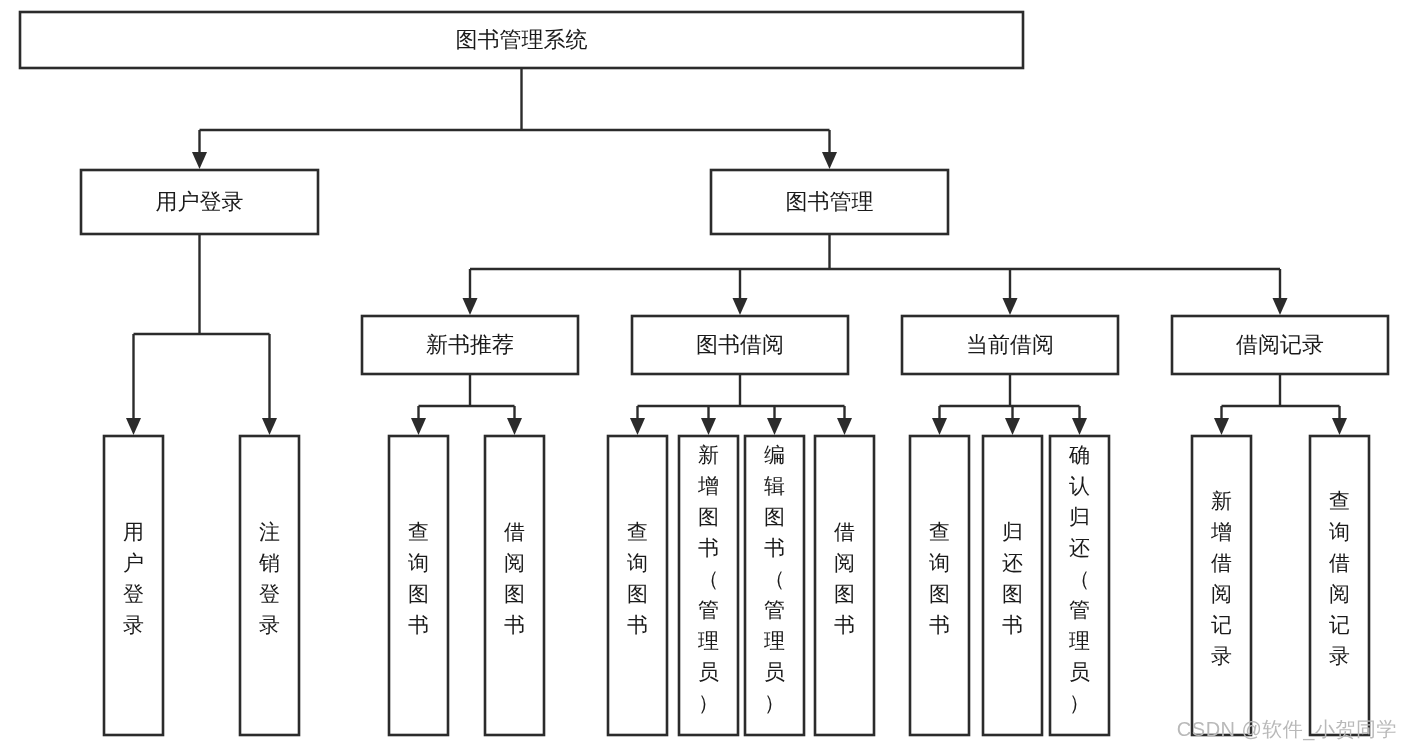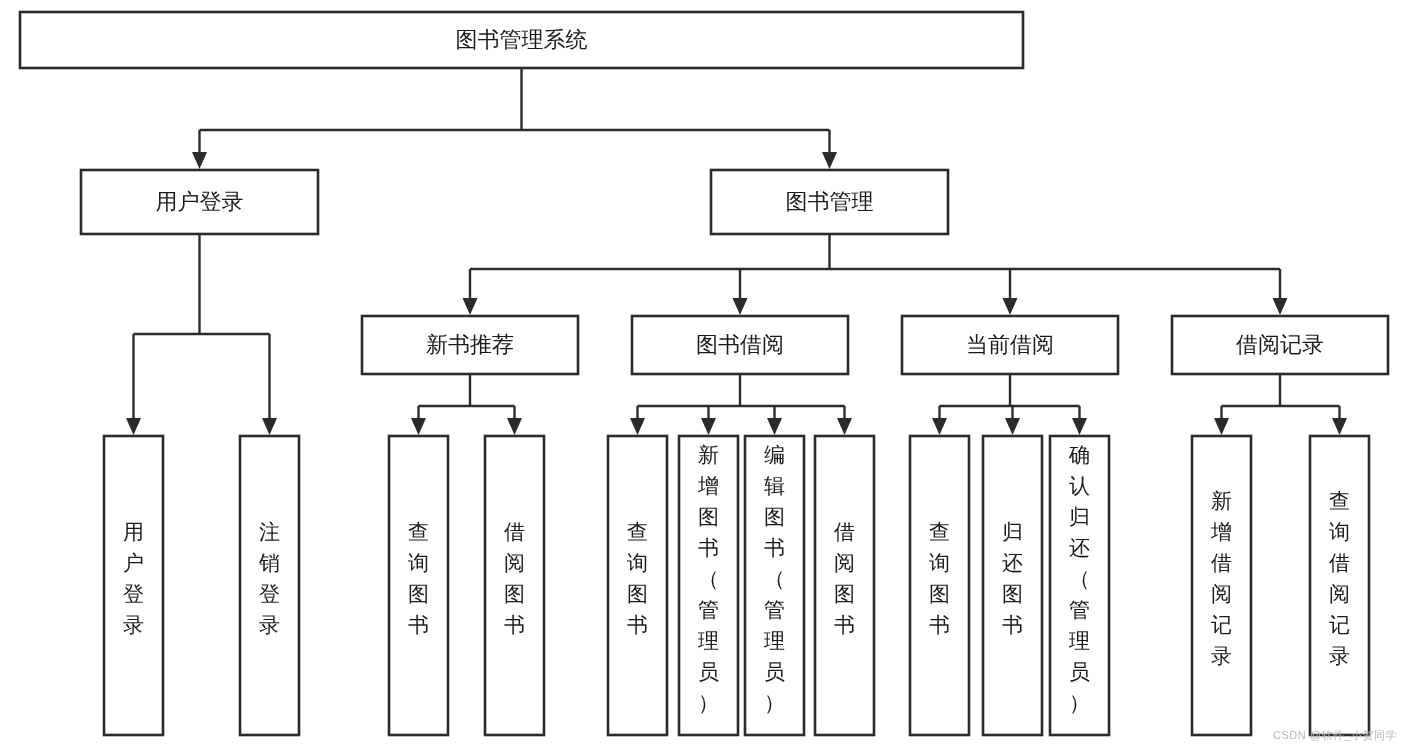--- a/index.html
+++ b/index.html
@@ -52,21 +52,21 @@
   }
   .arrow-head {
     fill: #2b2b2b;
     stroke: none;
   }
   .watermark-text {
     position: absolute;
     right: 8px;
     bottom: 4px;
     font-family: "Liberation Sans", "DejaVu Sans", sans-serif;
-    font-size: 11px;
+    font-size: 20px;
     color: #b9b9b9;
     white-space: nowrap;
     letter-spacing: 0.5px;
   }
 </style>
 </head>
 <body>
 
 <div id="diagram-root">
   <svg class="tree-canvas" viewBox="0 0 1405 747">

